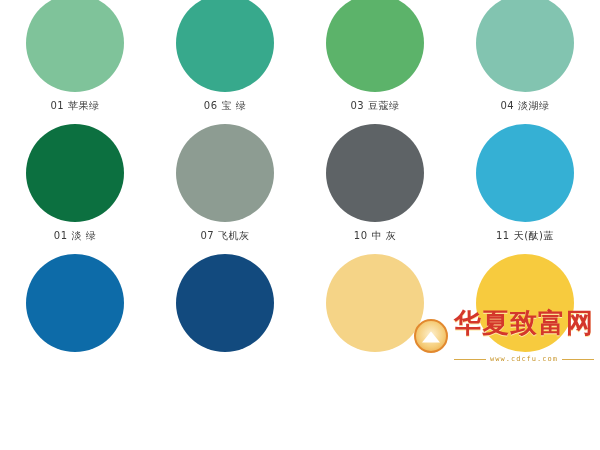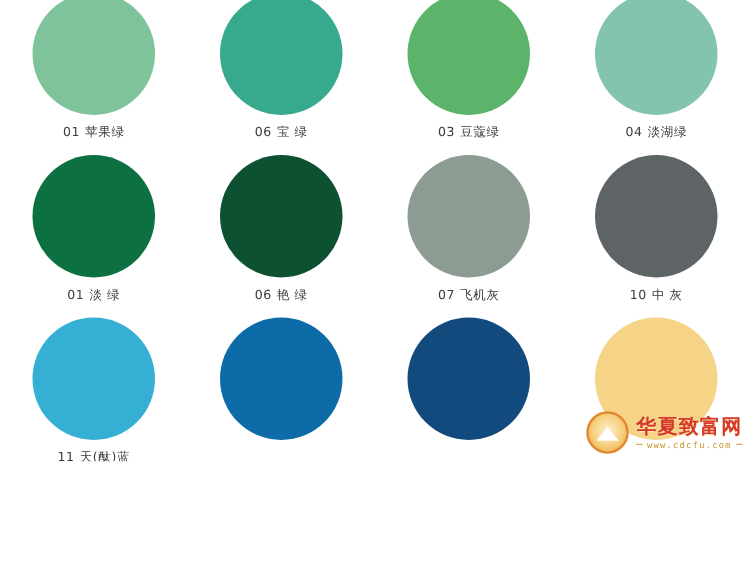--- a/index.html
+++ b/index.html
@@ -58,29 +58,29 @@
     content:"";
     position:absolute;left:50%;top:52%;
     transform:translate(-50%,-50%);
     width:0;height:0;
     border-left:9px solid transparent;
     border-right:9px solid transparent;
     border-bottom:11px solid #ffffff;
   }
   .wm-right{display:flex;flex-direction:column;align-items:flex-start;}
   .wm-text{
-    font-size:16px;font-weight:bold;
+    font-size:27px;font-weight:bold;
     color:#d4372b;
     letter-spacing:1px;
     line-height:1;
     font-family:"DejaVu Sans","Liberation Sans",sans-serif;
     text-shadow:0 1px 0 #ffe9a8;
   }
   .wm-url{
-    margin-top:3px;
+    margin-top:19px;
     font-size:7px;
     color:#c8962c;
     letter-spacing:1px;
     font-family:"DejaVu Sans Mono","Liberation Mono",monospace;
     display:flex;align-items:center;gap:4px;
     width:100%;
   }
   .wm-url .rule{
     flex:1 1 auto;height:1px;background:#d9ab4a;display:block;
   }
@@ -103,24 +103,20 @@
         <div class="swatch" style="background: rgb(92, 179, 106);"></div>
         <div class="caption"><span class="num">03</span><span>豆蔻绿</span></div>
       </div>
       <div class="cell">
         <div class="swatch" style="background: rgb(130, 196, 176);"></div>
         <div class="caption"><span class="num">04</span><span>淡湖绿</span></div>
       </div>
       <div class="cell">
         <div class="swatch" style="background: rgb(12, 112, 64);"></div>
         <div class="caption"><span class="num">01</span><span>淡  绿</span></div>
-      </div>
-      <div class="cell">
-        <div class="swatch" style="background: rgb(13, 81, 50);"></div>
-        <div class="caption"><span class="num">06</span><span>艳  绿</span></div>
       </div>
       <div class="cell">
         <div class="swatch" style="background: rgb(141, 156, 146);"></div>
         <div class="caption"><span class="num">07</span><span>飞机灰</span></div>
       </div>
       <div class="cell">
         <div class="swatch" style="background: rgb(94, 99, 102);"></div>
         <div class="caption"><span class="num">10</span><span>中  灰</span></div>
       </div>
       <div class="cell">

